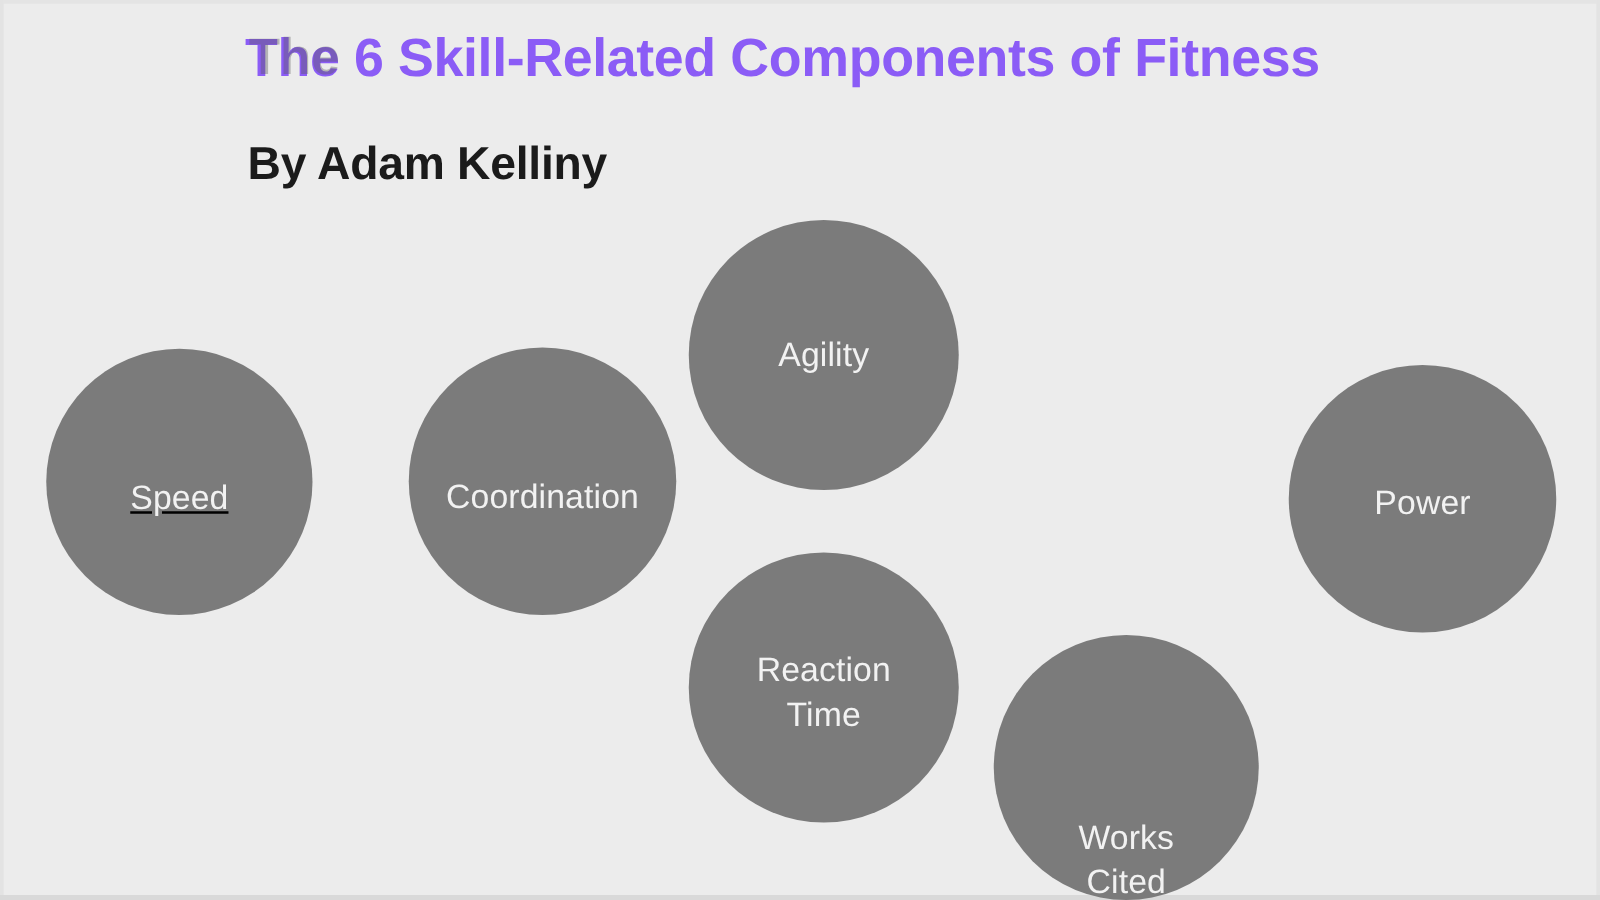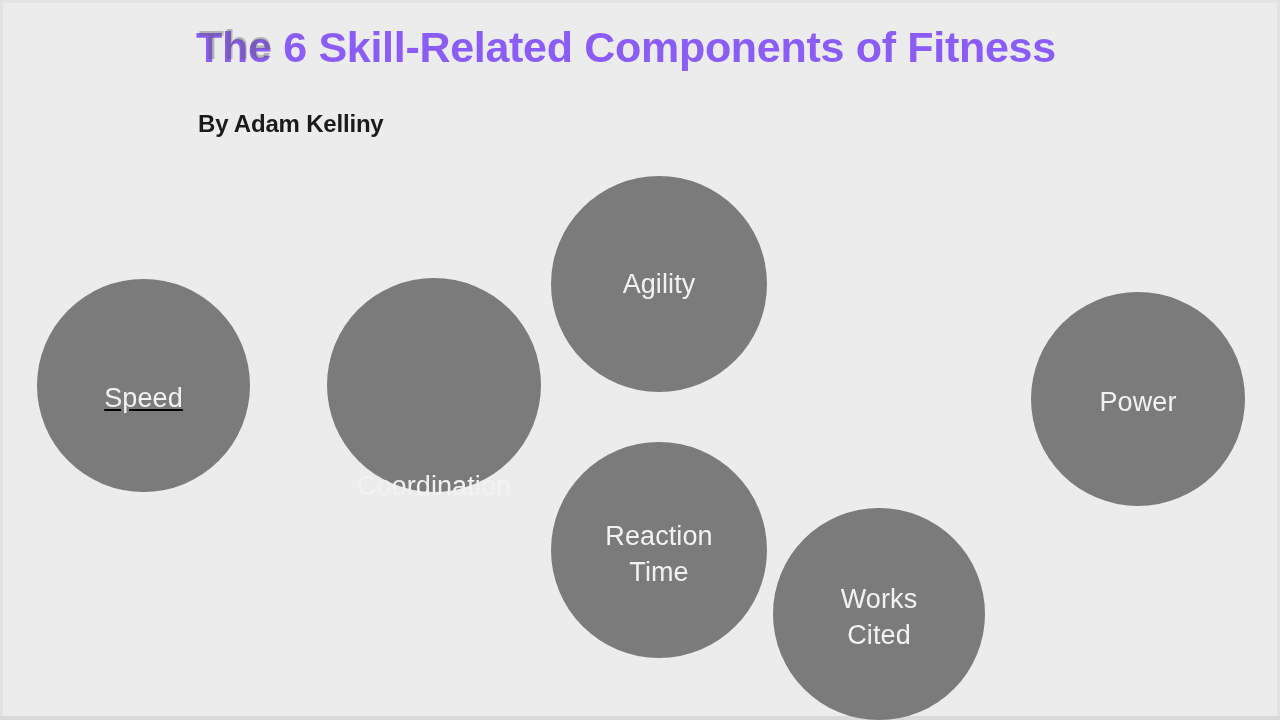--- a/index.html
+++ b/index.html
@@ -72,21 +72,21 @@
     font-weight: bold;
     color: rgba(90, 90, 90, 0.38);
     white-space: nowrap;
     pointer-events: none;
   }
 
   #subtitle {
     position: absolute;
     left: 198px;
     top: 110px;
-    font-size: 24px;
+    font-size: 37px;
     font-weight: bold;
     letter-spacing: -0.2px;
     color: #1b1b1b;
     white-space: nowrap;
   }
 
   .bubble {
     position: absolute;
     border-radius: 50%;
     background: #7b7b7b;
@@ -102,36 +102,36 @@
     line-height: 1.32;
     letter-spacing: 0.1px;
     white-space: pre-line;
     padding: 0 6px;
   }
 
   
   #bubble-speed        { left: 37px;   top: 279px; width: 213px; height: 213px; text-decoration: underline; }
   #bubble-speed .bubble-label { transform: translateY(13px); }
 
-  #bubble-coordination { left: 327px;  top: 278px; width: 214px; height: 214px; align-items: flex-end; }
+  #bubble-coordination { left: 327px;  top: 278px; width: 214px; height: 214px; }
   #bubble-coordination .bubble-label { transform: translateY(13px); }
 
   #bubble-agility      { left: 551px;  top: 176px; width: 216px; height: 216px; }
   #bubble-agility .bubble-label { transform: translateY(1px); }
 
   #bubble-balance      { left: 790px;  top: 261px; width: 213px; height: 213px; }
   #bubble-balance .bubble-label { transform: translateY(3px); }
 
   #bubble-power        { left: 1031px; top: 292px; width: 214px; height: 214px; }
   #bubble-power .bubble-label { transform: translateY(4px); }
 
   #bubble-reaction     { left: 551px;  top: 442px; width: 216px; height: 216px; }
   #bubble-reaction .bubble-label { transform: translateY(5px); }
 
-  #bubble-works        { left: 773px;  top: 508px; width: 212px; height: 212px; }
+  #bubble-works        { left: 795px;  top: 508px; width: 212px; height: 212px; align-items: flex-end; }
   #bubble-works .bubble-label { transform: translateY(4px); }
 </style>
 </head>
 <body>
 
 <div id="slide">
 
   <div id="edge-top"></div>
   <div id="edge-left"></div>
   <div id="edge-right"></div>

